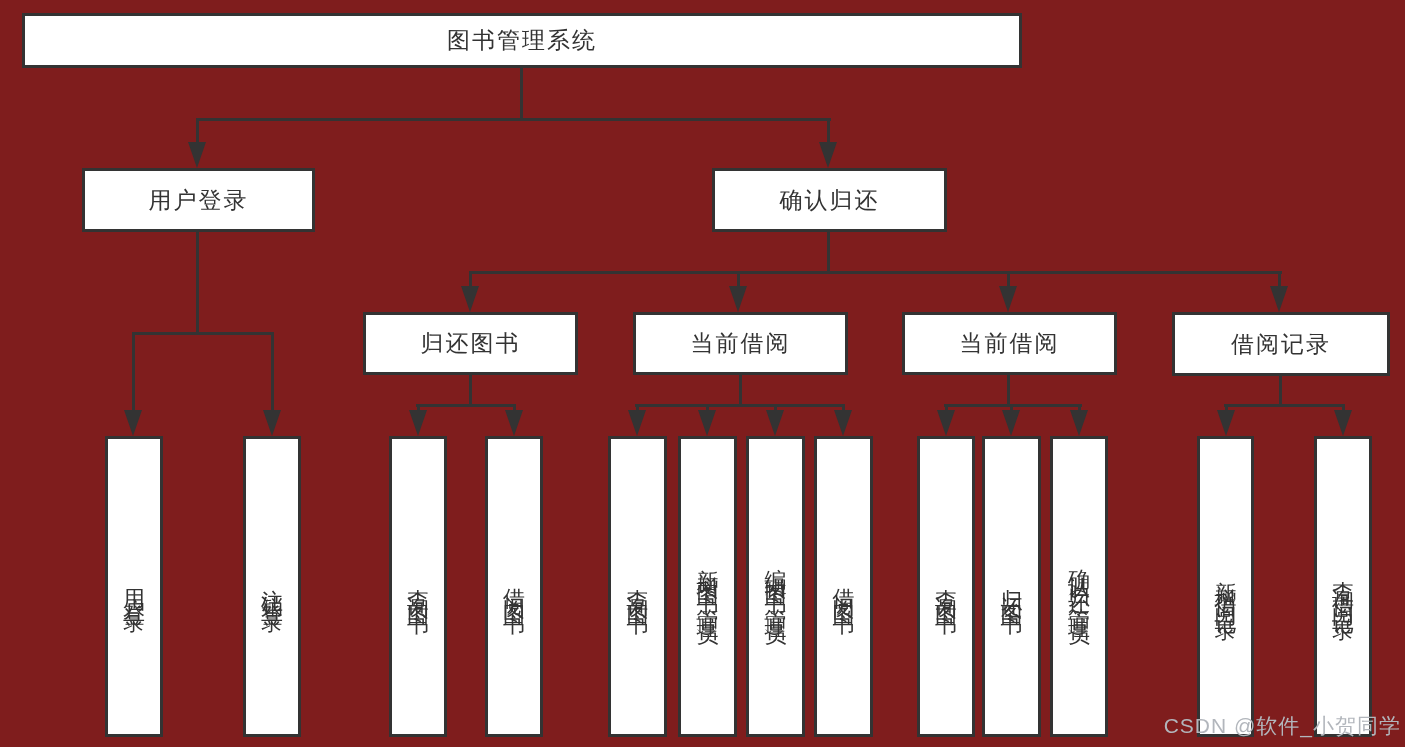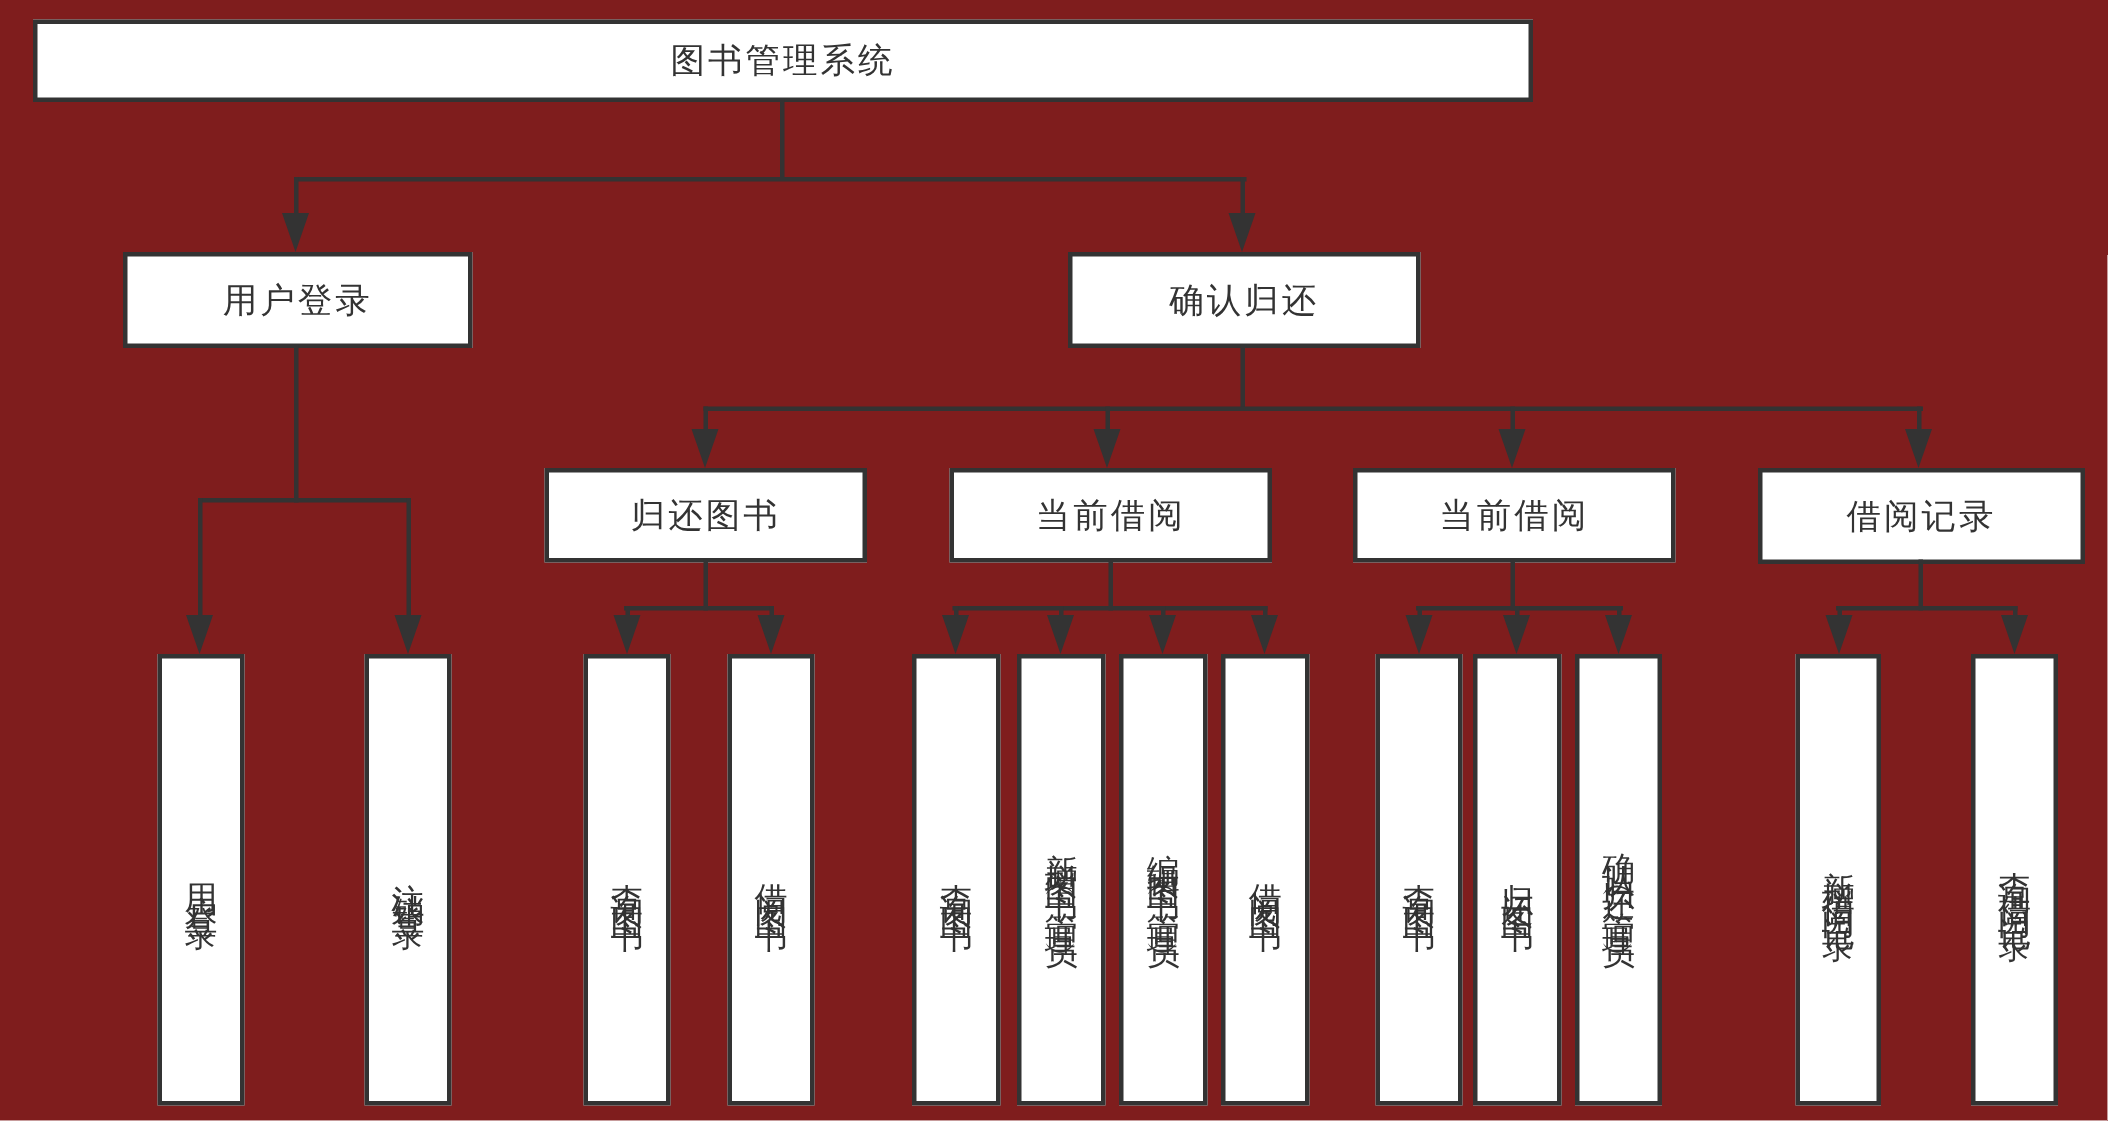--- a/index.html
+++ b/index.html
@@ -155,14 +155,15 @@
     <span class="vtext">确认归还（管理员）</span>
   </div>
 
   <div class="box vbox" style="left:1197px;top:436px;width:57px;height:301px;">
     <span class="vtext">新增借阅记录</span>
   </div>
   <div class="box vbox" style="left:1314px;top:436px;width:58px;height:301px;">
     <span class="vtext">查询借阅记录</span>
   </div>
 
+  <div class="watermark">CSDN @软件_小贺同学</div>
 
 </div>
 
 </body></html>

